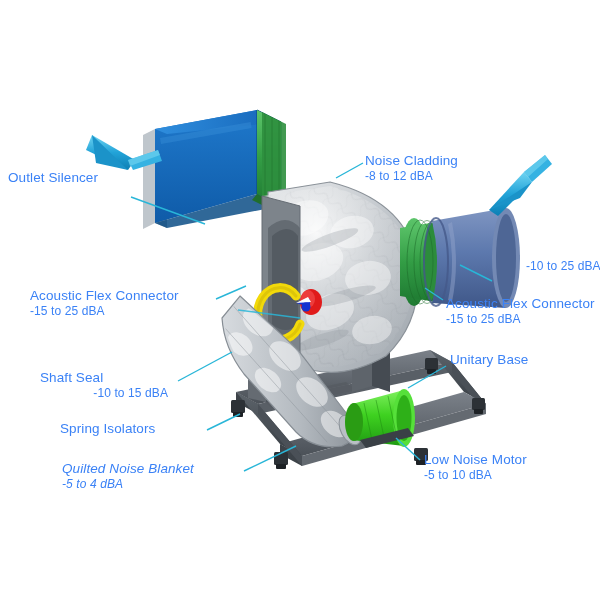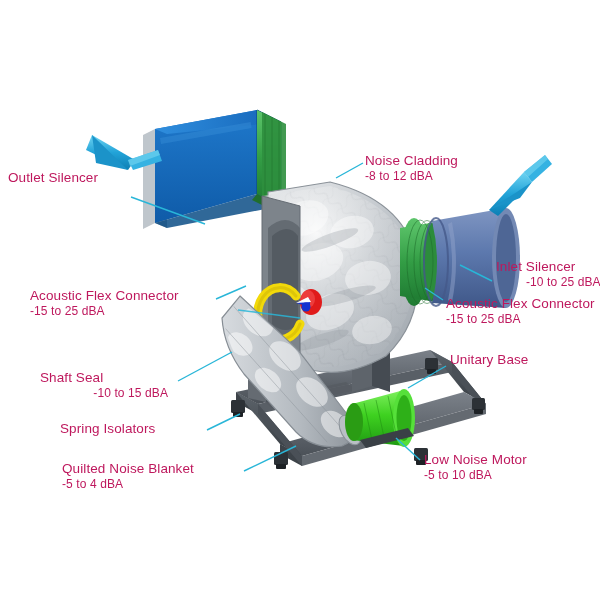--- a/index.html
+++ b/index.html
@@ -5,21 +5,21 @@
 <style>
   html,body{margin:0;padding:0;}
   body{
     width:600px;height:600px;
     background:#ffffff;
     font-family:"Liberation Sans", sans-serif;
     overflow:hidden;
   }
   #stage{position:relative;width:600px;height:600px;}
   #art{position:absolute;left:0;top:0;width:600px;height:600px;}
-  .lbl{position:absolute;color:#be185d;white-space:nowrap;}
+  .lbl{position:absolute;color:#3b82f6;white-space:nowrap;}
   .lbl .t{display:block;font-size:13.5px;line-height:16px;letter-spacing:.1px;}
   .lbl .v{display:block;font-size:12px;line-height:14px;letter-spacing:.1px;}
   .al-r .t,.al-r .v{text-align:left;}
   .al-l .t,.al-l .v{text-align:left;}
   .ind .v{padding-left:30px;}
   .ind-r .v{padding-right:8px;}
 </style>
 </head>
 <body>
 
@@ -305,21 +305,20 @@
   <div class="lbl al-r ind-r" style="left:8px; top:170px; width:128px;">
     <span class="t">Outlet Silencer</span>
   </div>
 
   <div class="lbl al-l ind" style="left:365px; top:153px;">
     <span class="t">Noise Cladding</span>
     <span class="v" style="padding-left:0;">-8 to 12 dBA</span>
   </div>
 
   <div class="lbl al-l ind" style="left:496px; top:259px;">
-    <span class="t">Inlet Silencer</span>
     <span class="v">-10 to 25 dBA</span>
   </div>
 
   <div class="lbl al-l" style="left:446px; top:296px;">
     <span class="t">Acoustic Flex Connector</span>
     <span class="v">-15 to 25 dBA</span>
   </div>
 
   <div class="lbl al-r ind-r" style="left:30px; top:288px; width:184px;">
     <span class="t">Acoustic Flex Connector</span>
@@ -332,21 +331,21 @@
   </div>
 
   <div class="lbl al-l" style="left:450px; top:352px;">
     <span class="t">Unitary Base</span>
   </div>
 
   <div class="lbl al-r ind-r" style="left:60px; top:421px; width:145px;">
     <span class="t">Spring Isolators</span>
   </div>
 
-  <div class="lbl al-r ind-r" style="left:62px; top:461px; width:180px;">
+  <div class="lbl al-r ind-r" style="left:62px; top:461px; width:180px;font-style:italic;">
     <span class="t">Quilted Noise Blanket</span>
     <span class="v">-5 to 4 dBA</span>
   </div>
 
   <div class="lbl al-l" style="left:424px; top:452px;">
     <span class="t">Low Noise Motor</span>
     <span class="v">-5 to 10 dBA</span>
   </div>
 
 </div>

